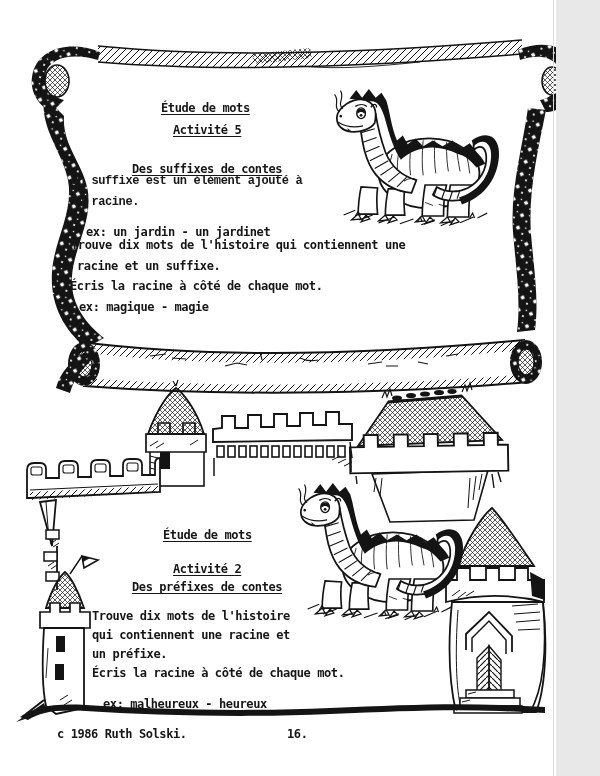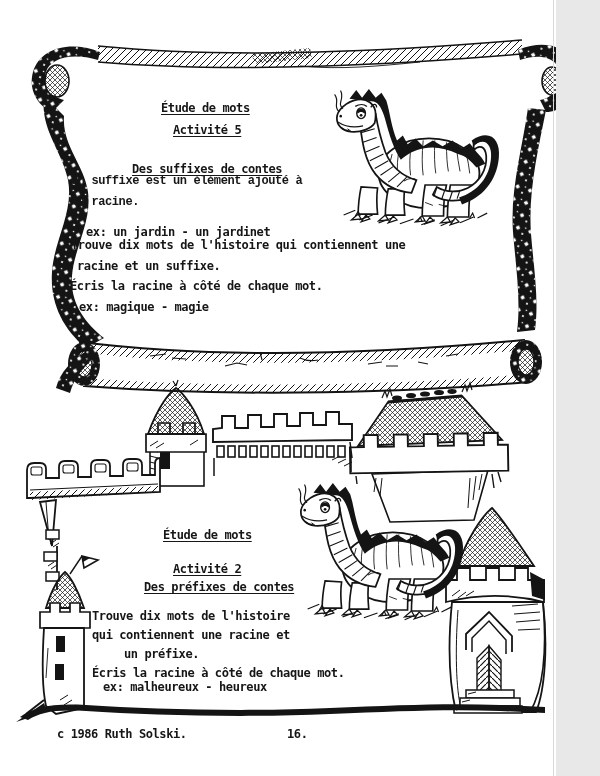--- a/index.html
+++ b/index.html
@@ -274,24 +274,24 @@
   <div class="tw" style="left:71px;top:174px;font-family:Liberation Mono, monospace;">Un suffixe est un élément ajouté à</div>
   <div class="tw" style="left:71px;top:195px;font-family:Liberation Mono, monospace;">la racine.</div>
   <div class="tw" style="left:86px;top:216px;margin-top:9px;">ex: un jardin - un jardinet</div>
   <div class="tw" style="left:71px;top:238px;">Trouve dix mots de l'histoire qui contiennent une</div>
   <div class="tw" style="left:77px;top:259px;">racine et un suffixe.</div>
   <div class="tw" style="left:70px;top:279px;">Écris la racine à côté de chaque mot.</div>
   <div class="tw" style="left:79px;top:300px;text-align:center;">ex: magique - magie</div>
 
   <div class="tw hd" style="left:163px;top:528px;">Étude de mots</div>
   <div class="tw hd" style="left:173px;top:554px;margin-top:8px;">Activité 2</div>
-  <div class="tw hd" style="left:132px;top:580px;margin-left:12px;">Des préfixes de contes</div>
+  <div class="tw hd" style="left:132px;top:580px;">Des préfixes de contes</div>
   <div class="tw" style="left:92px;top:609px;">Trouve dix mots de l'histoire</div>
   <div class="tw" style="left:92px;top:628px;">qui contiennent une racine et</div>
-  <div class="tw" style="left:92px;top:647px;margin-left:32px;">un préfixe.</div>
+  <div class="tw" style="left:92px;top:647px;">un préfixe.</div>
   <div class="tw" style="left:92px;top:666px;">Écris la racine à côté de chaque mot.</div>
-  <div class="tw" style="left:103px;top:680px;text-align:right;">ex: malheureux - heureux</div>
+  <div class="tw" style="left:103px;top:697px;text-align:right;">ex: malheureux - heureux</div>
 
   <div class="tw" style="left:57px;top:727px;">c 1986 Ruth Solski.</div>
   <div class="tw" style="left:287px;top:727px;">16.</div>
 
   <div class="scan-edge"></div>
 </div>
 
 </body></html>

